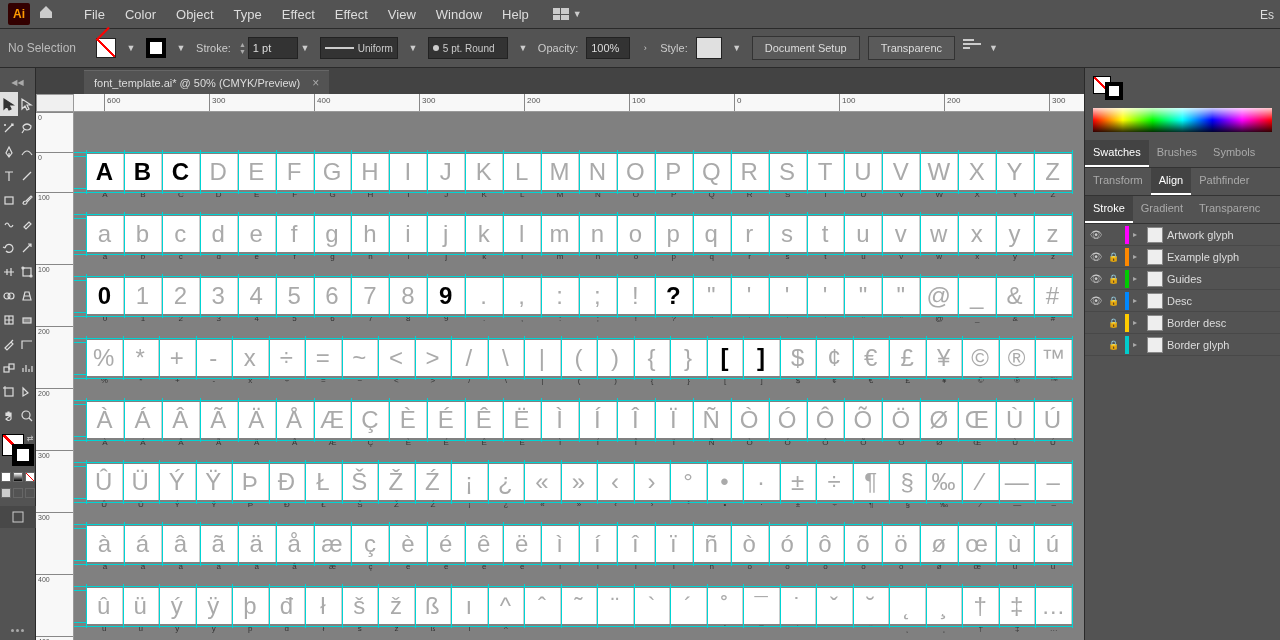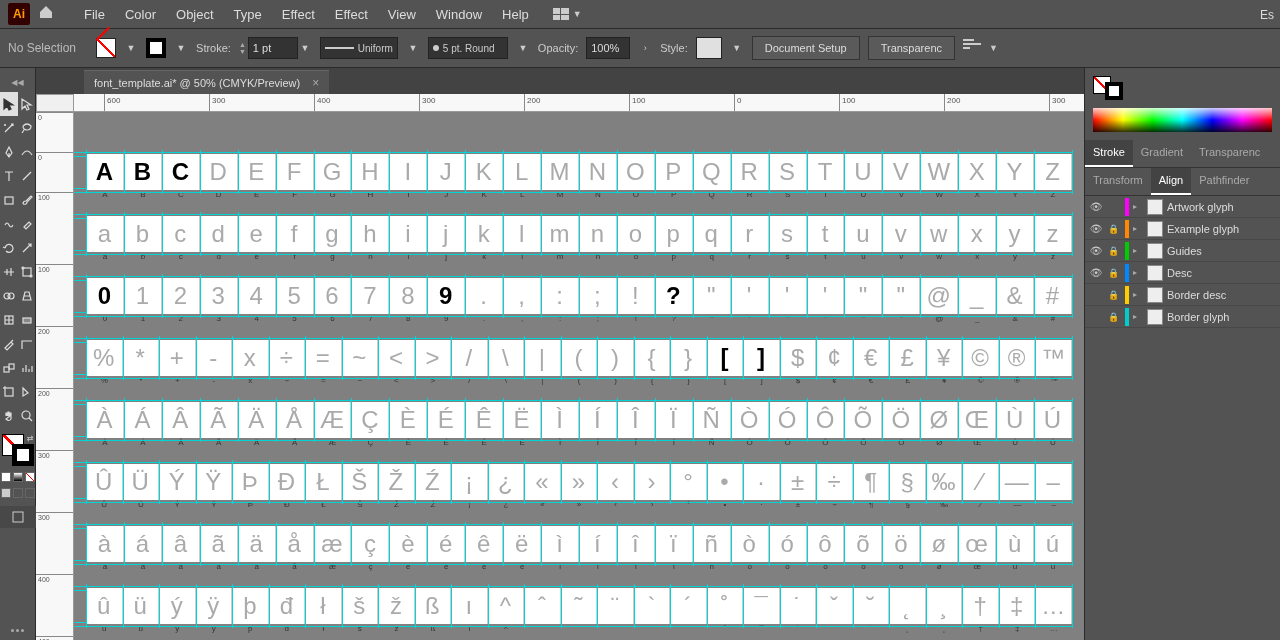--- a/index.html
+++ b/index.html
@@ -1122,28 +1122,33 @@
 
   <div class="panels">
     <div class="color-panel">
       <div class="fillstroke-mini">
         <div class="fm-fill"></div>
           <div class="fm-stroke"></div>
       </div>
       <div class="spectrum"></div>
     </div>
     <div class="panel-tabs sub">
-      <div class="ptab active">Stroke</div>
-      <div class="ptab">Gradient</div>
-      <div class="ptab">Transparenc</div>
+      <div class="ptab active">Swatches</div>
+      <div class="ptab">Brushes</div>
+      <div class="ptab">Symbols</div>
     </div>
     <div class="panel-tabs sub">
       <div class="ptab">Transform</div>
       <div class="ptab active">Align</div>
       <div class="ptab">Pathfinder</div>
+    </div>
+    <div class="panel-tabs sub">
+      <div class="ptab active">Stroke</div>
+      <div class="ptab">Gradient</div>
+      <div class="ptab">Transparenc</div>
     </div>
     <div id="layers-list">
         <div class="layer-row">
           <div class="layer-eye">👁</div>
           <div class="layer-lock"></div>
           <div class="layer-color" style="background:#ff00ff"></div>
           <div class="layer-chev">▸</div>
           <div class="layer-thumb"></div>
           <div class="layer-name">Artwork glyph</div>
         </div>

